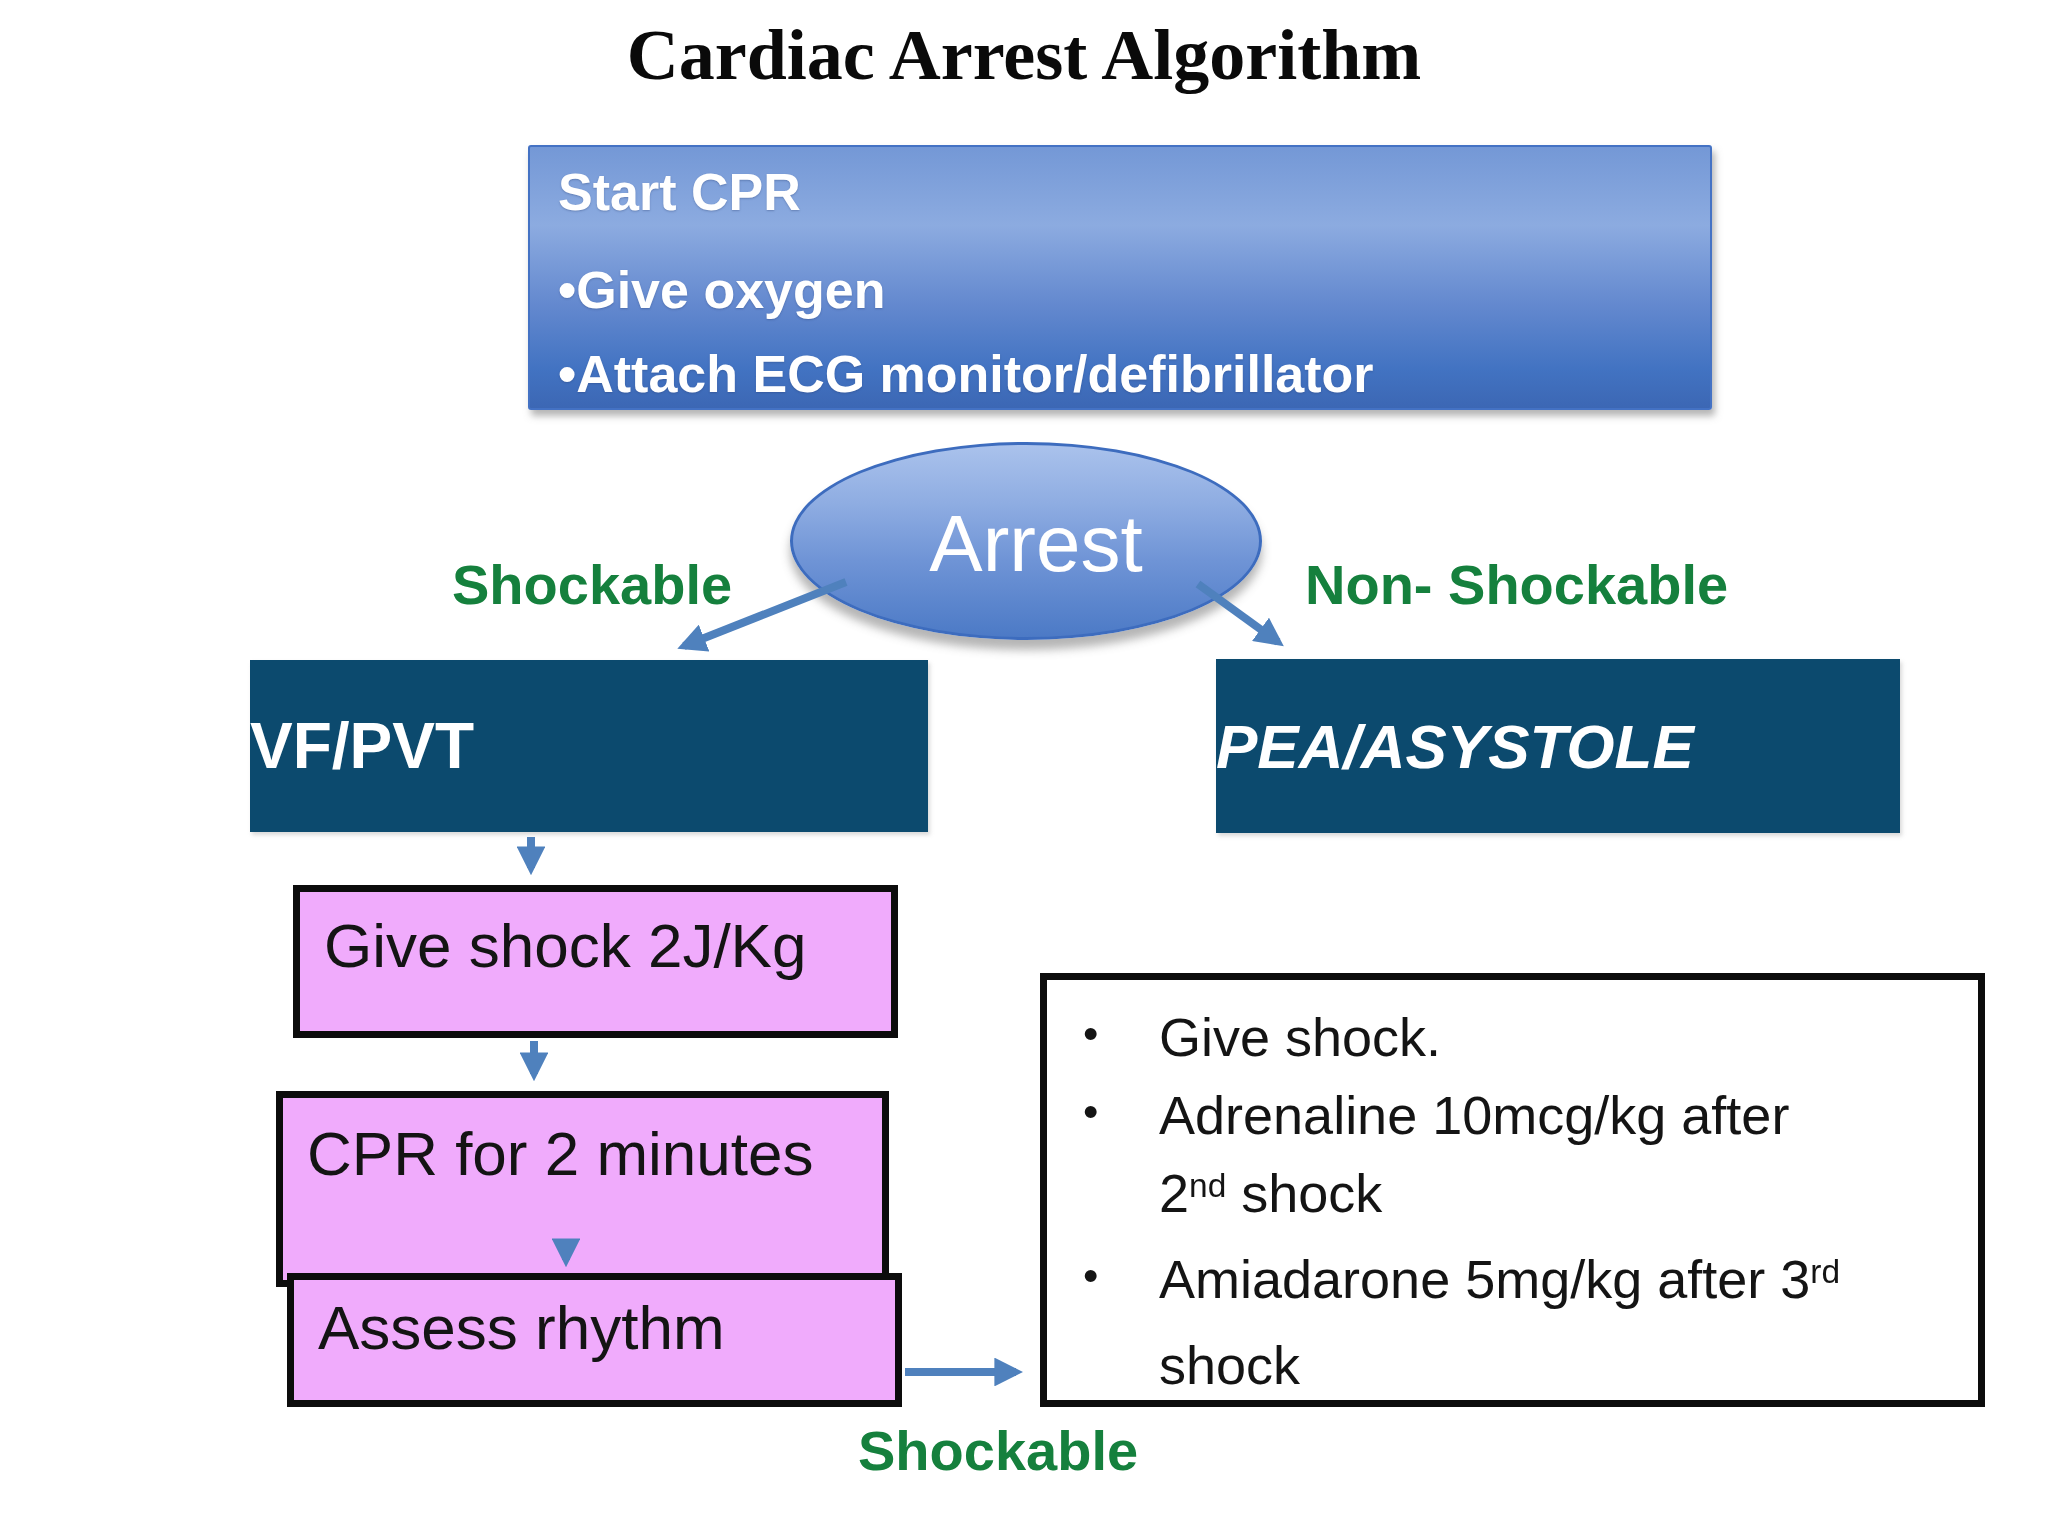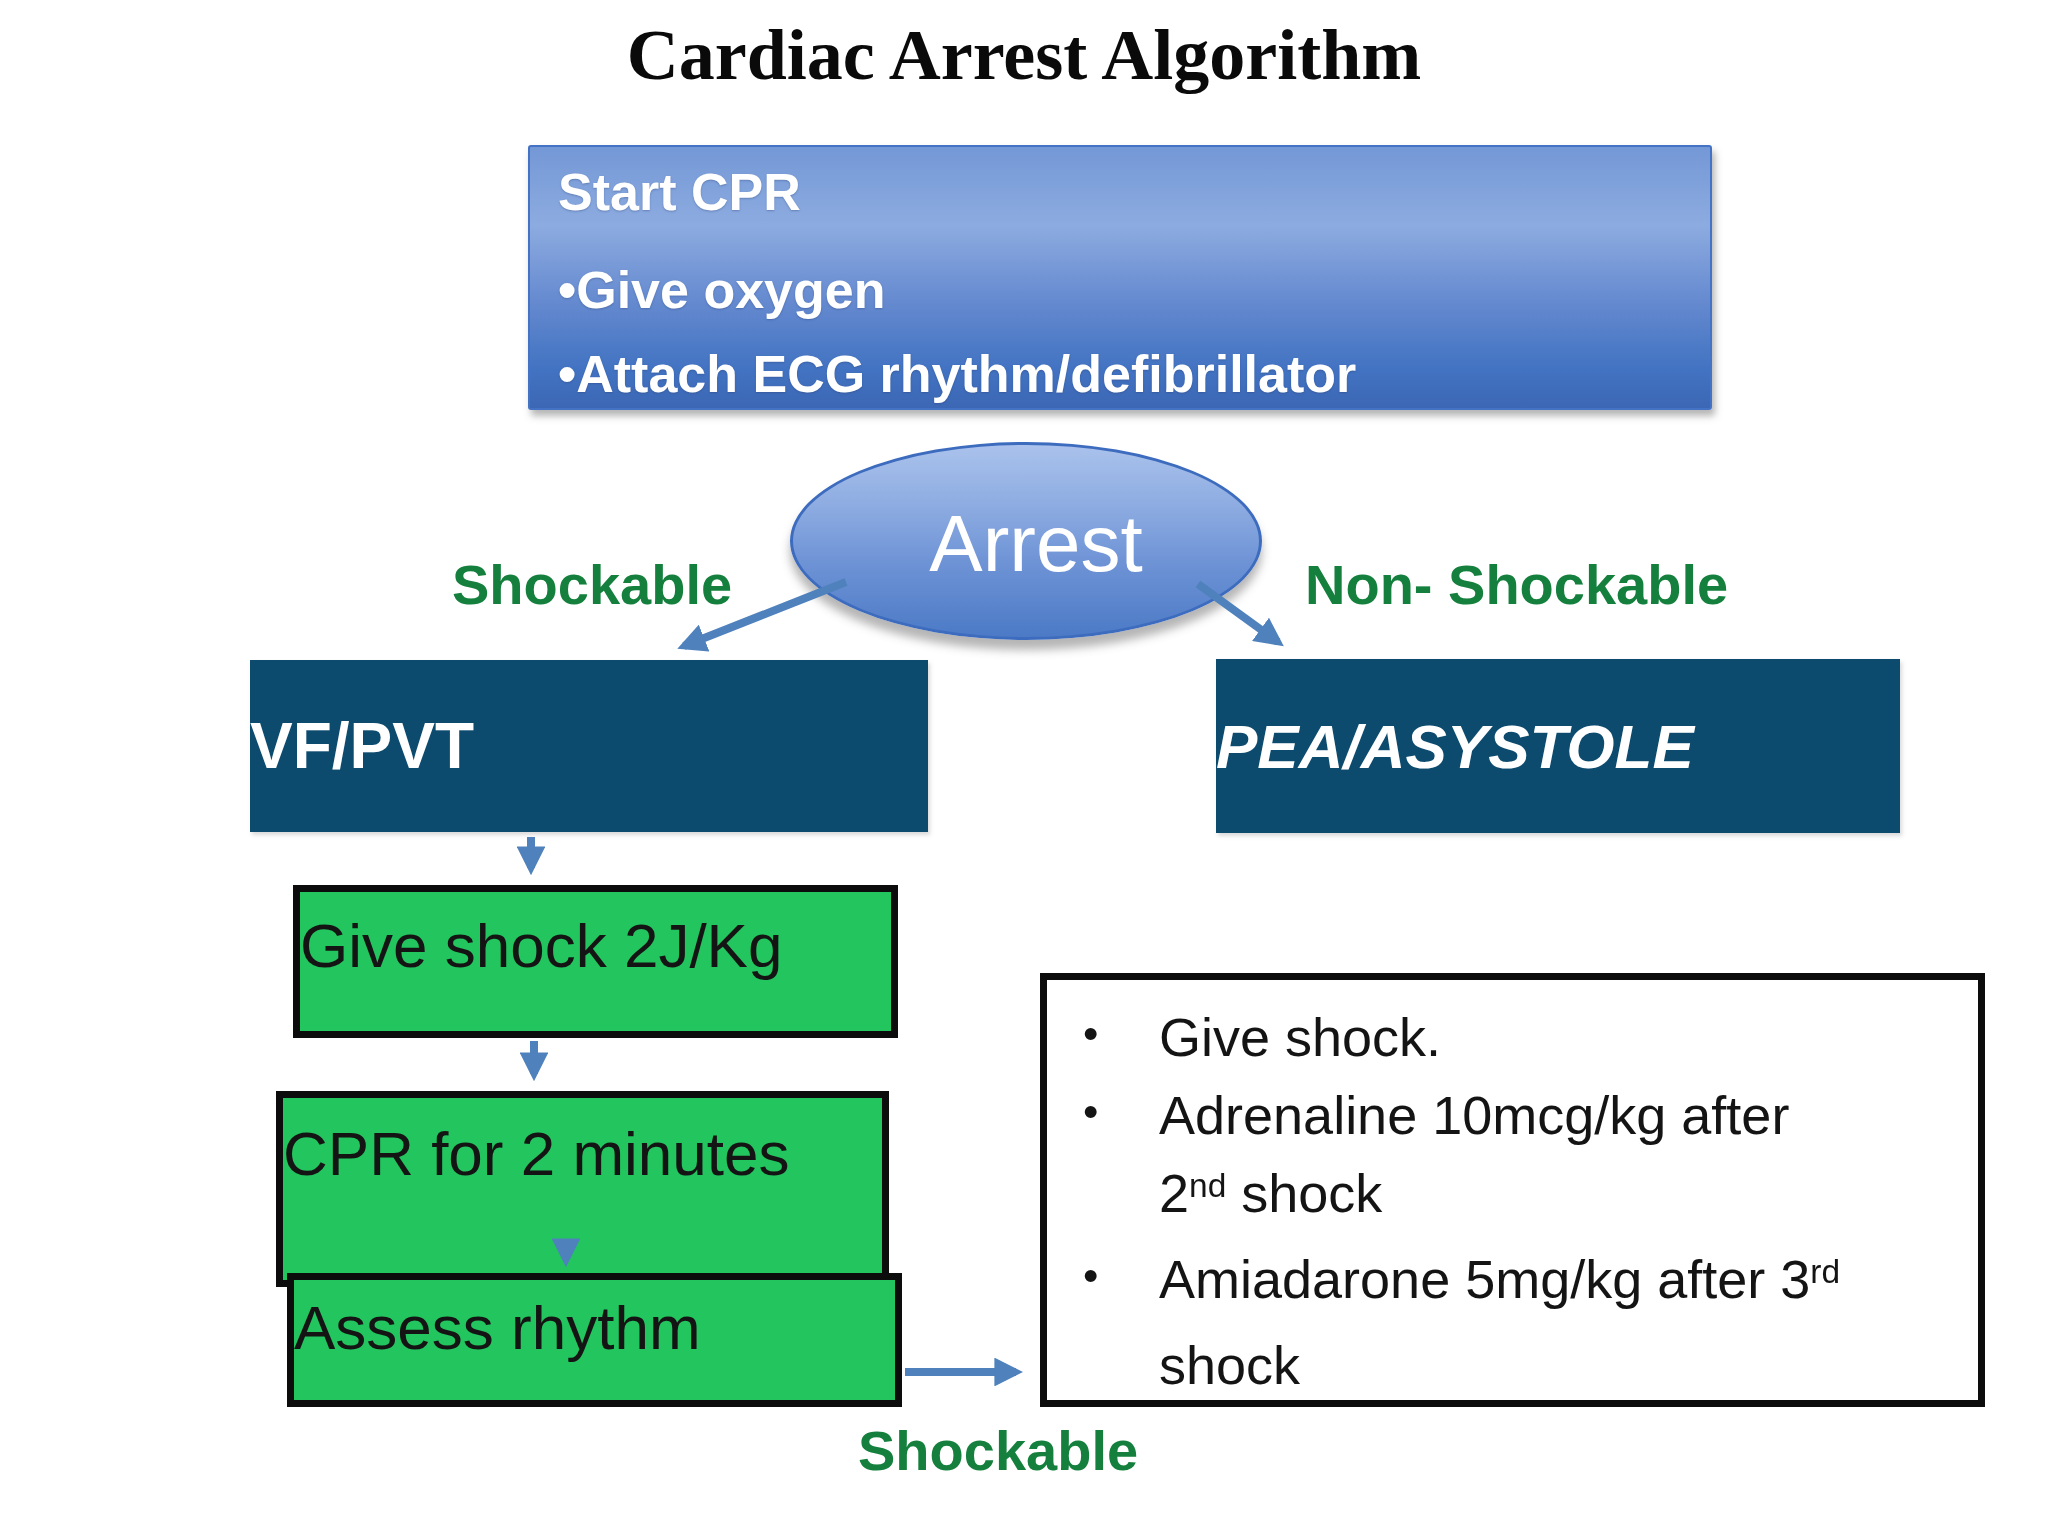--- a/index.html
+++ b/index.html
@@ -77,24 +77,25 @@
     box-shadow:2px 3px 4px rgba(150,150,150,0.35);
   }
   #vf-pvt-node{ left:250px; top:660px; width:678px; height:172px;
     font-size:64px; font-weight:700; }
   #pea-node{ left:1216px; top:659px; width:684px; height:174px;
     font-size:62px; font-weight:700; font-style:italic; }
 
   
   .white-node{
     box-sizing:border-box;
-    background:#22c55e;
+    background:#f0abfc;
     border:7px solid #0c0c0c;
     color:#141414;
     font-size:62px;
+    padding-left:24px;
   }
   #give-shock-node{ left:293px; top:885px; width:605px; height:153px; padding-top:18px; }
   #cpr-node{ left:276px; top:1091px; width:613px; height:196px; padding-top:20px; }
   #assess-node{ left:287px; top:1273px; width:615px; height:134px; padding-top:12px; }
 
   
   #protocol-box{
     left:1040px; top:973px; width:945px; height:434px;
     box-sizing:border-box;
     background:#ffffff;
@@ -124,21 +125,21 @@
 </head>
 <body>
 
 <div id="stage">
 
   <div id="page-title" class="abs">Cardiac Arrest Algorithm</div>
 
   <div id="start-box" class="abs">
     <div class="heading">Start CPR</div>
     <div class="bullet-line first">•Give oxygen</div>
-    <div class="bullet-line second">•Attach ECG rhythm/defibrillator</div>
+    <div class="bullet-line second">•Attach ECG monitor/defibrillator</div>
   </div>
 
   <div id="rhythm-ellipse" class="abs">
     <div id="rhythm-label">Arrest</div>
   </div>
 
   <div id="label-shockable-left" class="abs branch-label">Shockable</div>
   <div id="label-non-shockable" class="abs branch-label">Non- Shockable</div>
 
   <div id="vf-pvt-node" class="abs blue-node">

